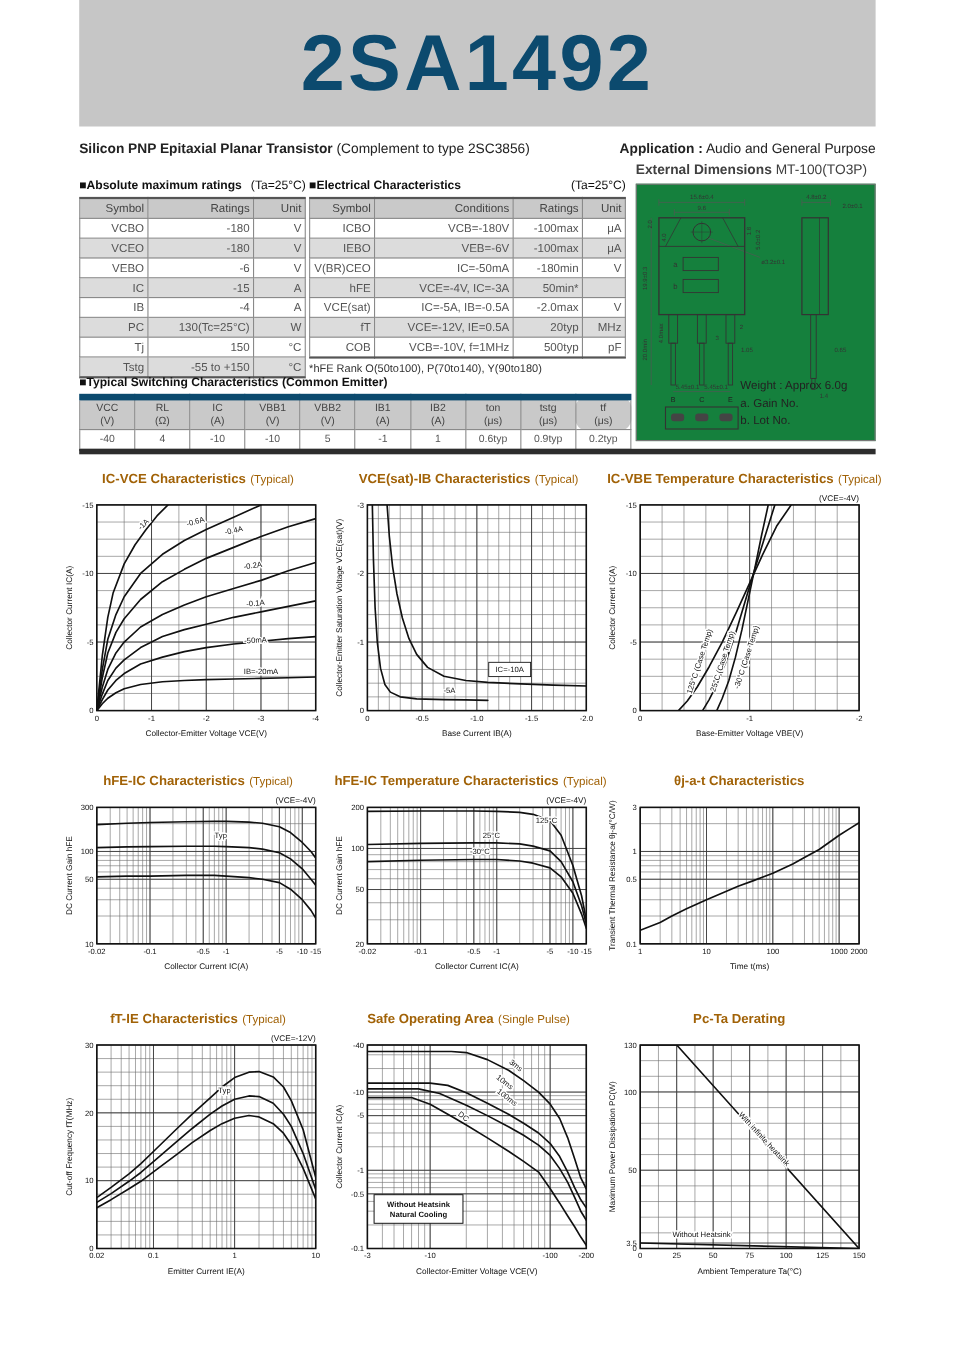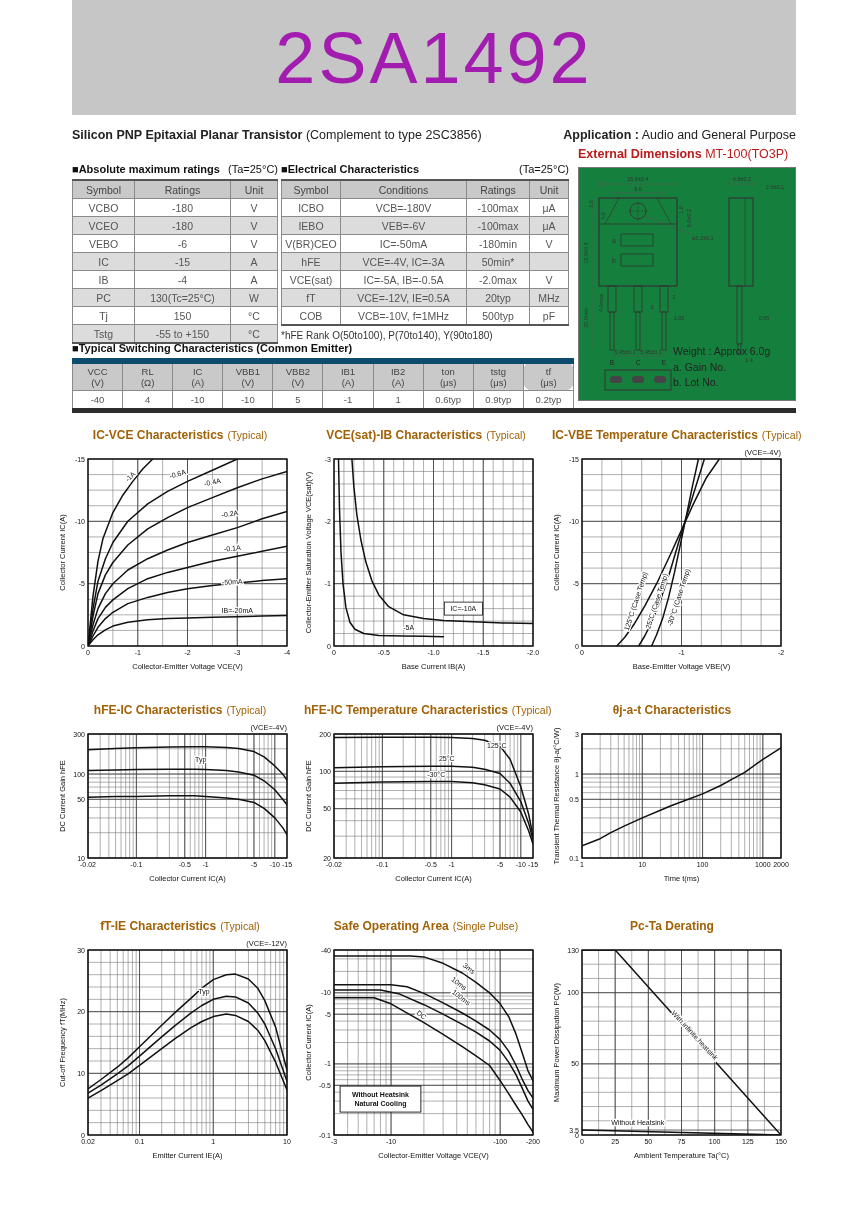--- a/index.html
+++ b/index.html
@@ -1,42 +1,42 @@
 <!DOCTYPE html>
 <html><head>
 <meta charset="utf-8">
 <title>2SA1492</title>
 <style>
   html,body{margin:0;padding:0;}
   body{width:868px;height:1226px;background:#fff;font-family:"Liberation Sans",sans-serif;color:#222;position:relative;}
   .abs{position:absolute;}
   
   .title-box{left:72px;top:0;width:724px;height:115px;background:#c6c6c6;display:flex;align-items:center;justify-content:center;}
-  .part-no{font-size:72px;font-weight:normal;color:#a21caf;letter-spacing:3px;}
+  .part-no{font-size:72px;font-weight:bold;color:#0c4a6e;letter-spacing:3px;}
   .subtitle-row{left:72px;top:128px;width:724px;display:flex;justify-content:space-between;font-size:12.5px;color:#222;}
   .b{font-weight:bold;}
   
   .sec-head{font-size:11px;font-weight:bold;color:#111;display:flex;justify-content:space-between;margin-bottom:4px;}
   .sec-head .ta{font-weight:normal;}
   
   table.dtable{border-collapse:collapse;width:100%;border-top:2px solid #555;border-bottom:2px solid #555;}
-  table.dtable th,table.dtable td{border:1px solid #8a8a8a;font-size:10.5px;font-weight:normal;color:#555;text-align:center;padding:1px 3px;height:15px;}
+  table.dtable th,table.dtable td{border:1px solid #8a8a8a;font-size:10.5px;font-weight:normal;color:#555;text-align:right;padding:1px 3px;height:15px;}
   table.dtable thead th{background:#c9c9c9;color:#444;}
   table.dtable tbody tr:nth-child(even) td{background:#dcdcdc;}
   .abs-sec{left:72px;top:163px;width:206px;}
   .elec-sec{left:281px;top:163px;width:288px;}
   .footnote{font-size:10px;color:#333;margin-top:4px;}
   .sw-sec{left:72px;top:342px;width:502px;}
   table.swtable{border-collapse:collapse;width:100%;border-top:6px solid #0c4a6e;border-bottom:2px solid #555;}
   table.swtable th,table.swtable td{border:1px solid #8a8a8a;font-size:9.5px;font-weight:normal;color:#555;text-align:center;padding:1px 2px;}
   table.swtable th{background:#c9c9c9;color:#444;height:24px;}
   table.swtable td{height:15px;}
   
   .dims-sec{left:578px;top:147px;width:218px;}
-  .dims-head{font-size:12.5px;color:#b91c1c;margin-bottom:6px;}
+  .dims-head{font-size:12.5px;color:#404040;margin-bottom:6px;}
   .dims-box{border:1.5px solid #777;height:232px;position:relative;background:#15803d;}
   .dim-notes{position:absolute;right:2px;top:176px;width:120px;font-size:10.5px;line-height:15.5px;color:#222;}
   
   .rule{left:72px;top:408px;width:724px;height:5px;background:#2d2d2d;}
   
   .chart-cell{position:absolute;width:244px;}
   .chart-title{text-align:center;font-size:12px;color:#a16207;white-space:nowrap;height:16px;}
   .ctb{font-weight:bold;}
   .ctn{font-weight:normal;font-size:10.5px;margin-left:4px;}
   svg{overflow:visible;display:block;}

